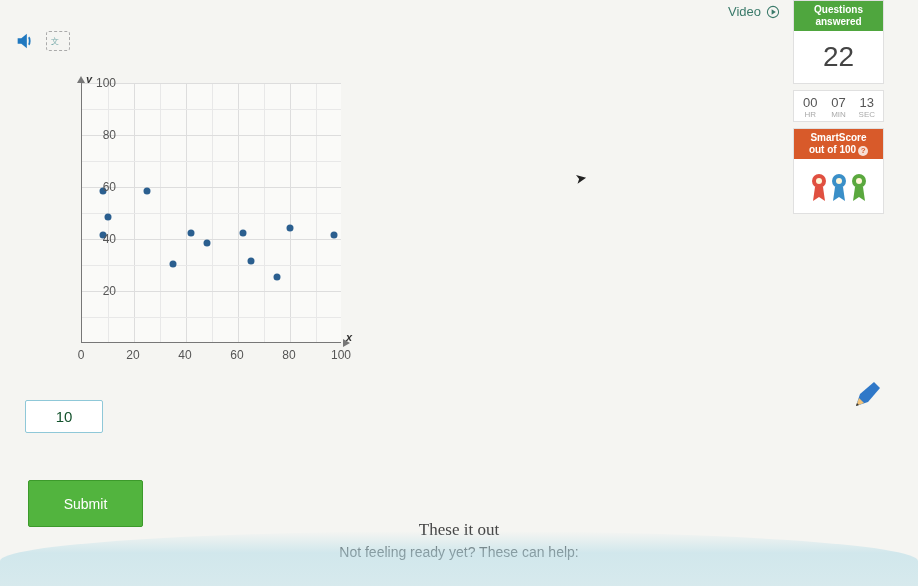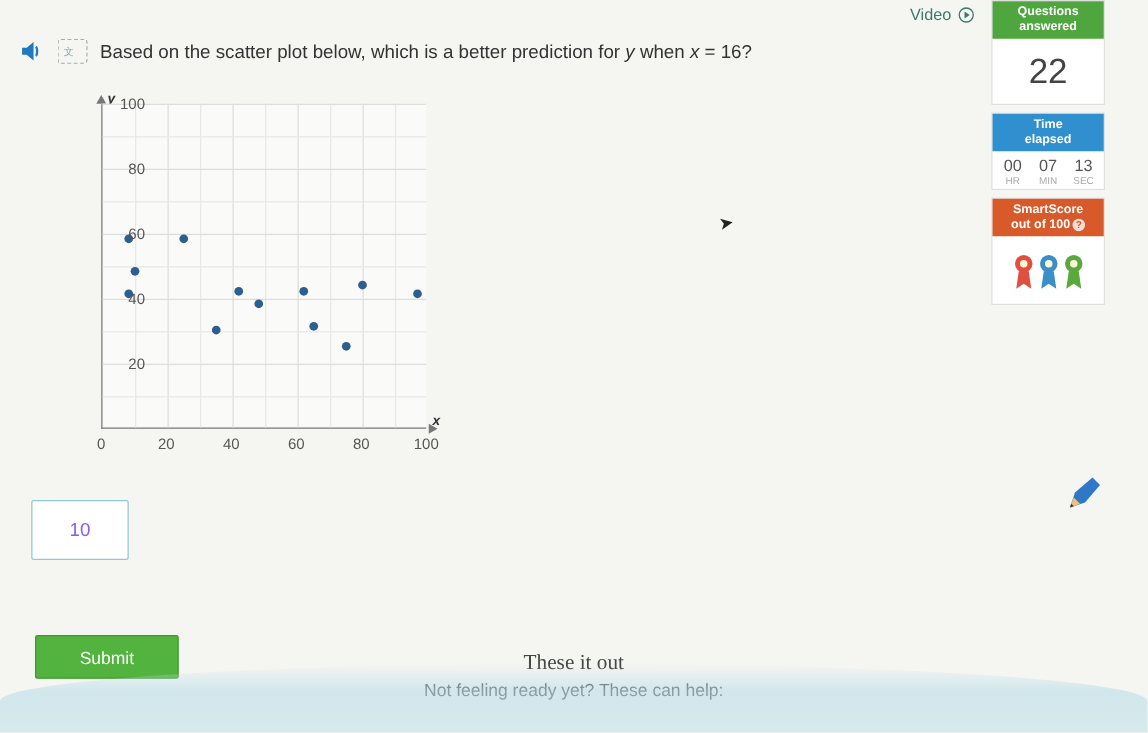--- a/index.html
+++ b/index.html
@@ -119,41 +119,40 @@
   }
   .answers {
     position: absolute;
     left: 25px;
     top: 400px;
     display: flex;
     gap: 12px;
   }
   .answer-btn {
     width: 78px;
-    height: 48px;
+    height: 33px;
     border: 1px solid #8fc8d8;
     background: #fff;
     font-size: 15px;
-    color: #8b5cf6;
+    color: #14532d;
     cursor: pointer;
     border-radius: 2px;
   }
   .submit-btn {
     position: absolute;
     left: 28px;
     top: 480px;
     width: 115px;
-    height: 35px;
+    height: 47px;
     background: #52b43e;
     border: 1px solid #3c9a2b;
     color: #fff;
     font-size: 14px;
     cursor: pointer;
     border-radius: 2px;
-    margin-top: 28px;
   }
   .work-it-out {
     position: absolute;
     left: 50%;
     top: 520px;
     transform: translateX(-50%);
     text-align: center;
   }
   .work-it-out .h { font-size: 17px; color: #444; font-family: Georgia, serif; margin-bottom: 4px; }
   .work-it-out .sub { font-size: 14px; color: #444; }
@@ -243,23 +242,20 @@
 
 <div class="question-row">
   <svg class="sound-icon" viewBox="0 0 24 24">
       <path d="M4 9v6h4l6 5V4L8 9H4z" fill="#1f78c0"></path>
       <path d="M16 8c1.5 1 1.5 7 0 8" stroke="#1f78c0" stroke-width="2" fill="none"></path>
     </svg>
   <div class="read-icon">
     <svg width="14" height="12" viewBox="0 0 14 12">
         <text x="0" y="9" font-size="8" fill="#7aa">文</text>
       </svg>
-  </div>
-  <div class="question-text">
-    <span>Based on the scatter plot below, which is a better prediction for </span><span class="ital">y</span><span> when </span><span class="ital">x</span><span> = 16?</span>
   </div>
 </div>
 
 <div class="chart-wrap">
   <div class="arrow-y"></div>
   <div class="arrow-x"></div>
   <div class="axis-label-y">y</div>
   <div class="axis-label-x">x</div>
   <div class="plot-area">
       <div class="gridline-v" style="left: 52px;"></div>
@@ -320,24 +316,20 @@
 
 <div class="sidebar">
   <div class="card">
     <div class="card-head">
       <div>Questions</div>
       <div>answered</div>
     </div>
     <div class="card-body-big">22</div>
   </div>
   <div class="card" style="margin-top:6px">
-    <div class="card-head blue">
-      <div>Time</div>
-      <div>elapsed</div>
-    </div>
     <div class="time-grid">
       <div class="num">00</div>
       <div class="num">07</div>
       <div class="num">13</div>
       <div class="lab">HR</div>
       <div class="lab">MIN</div>
       <div class="lab">SEC</div>
     </div>
   </div>
   <div class="card" style="margin-top:6px">

